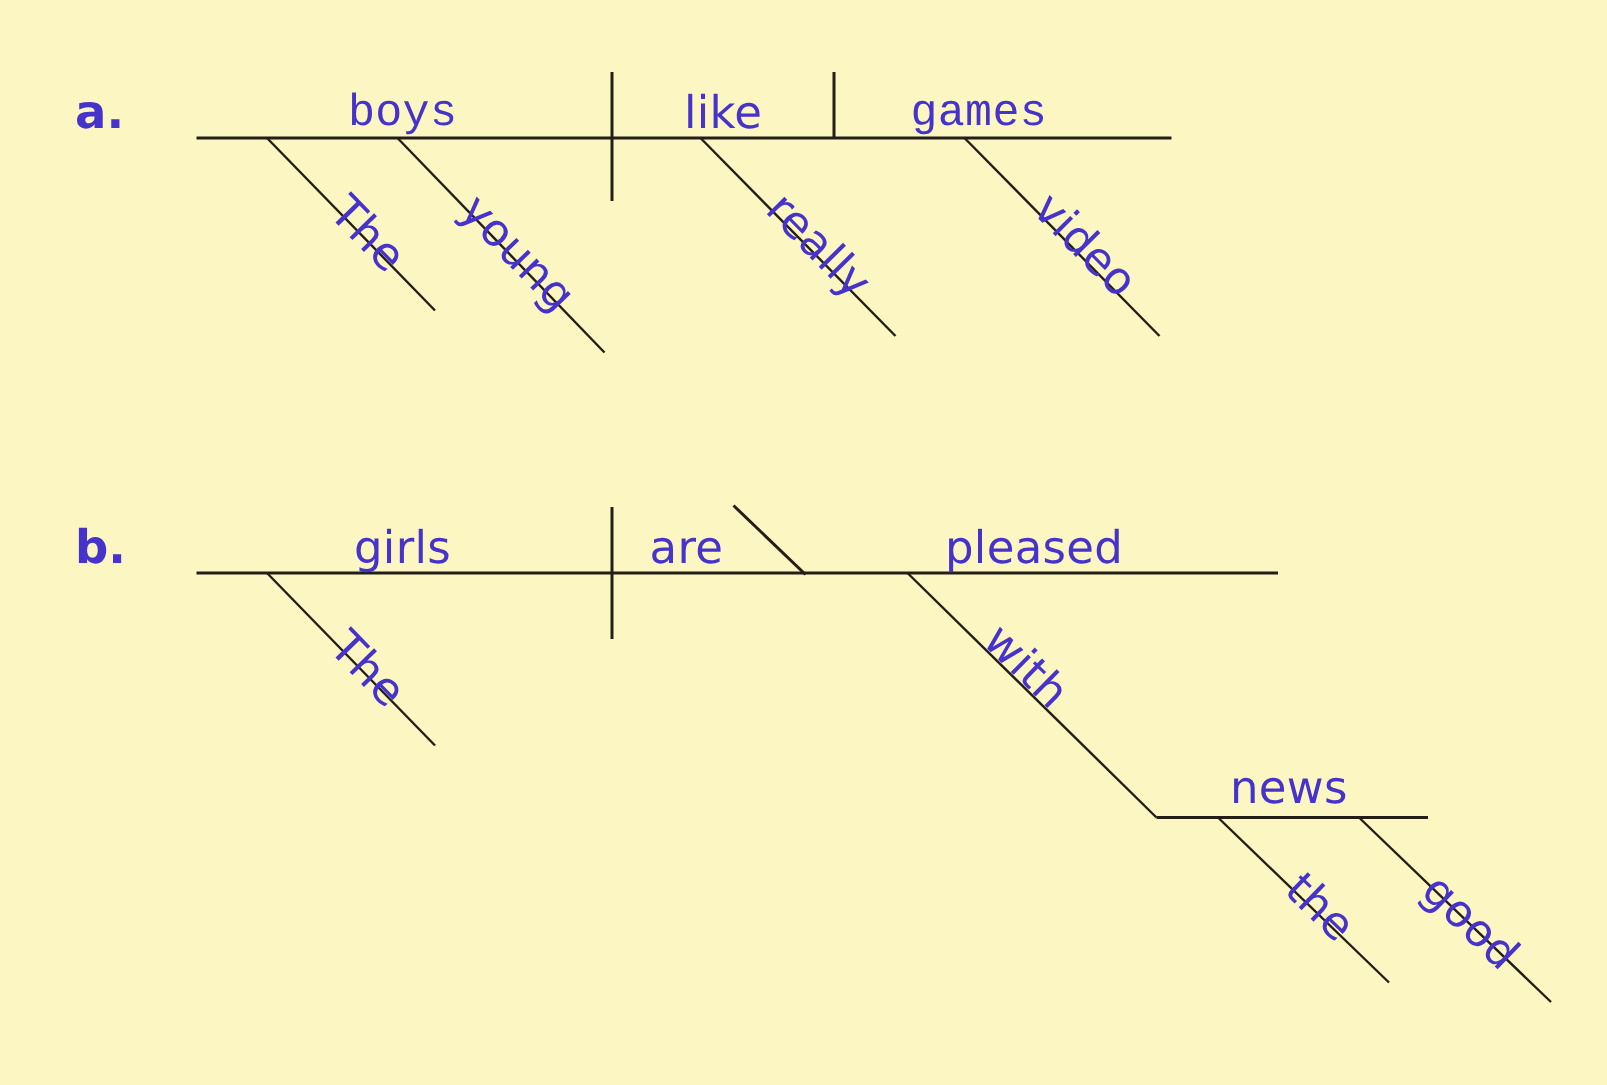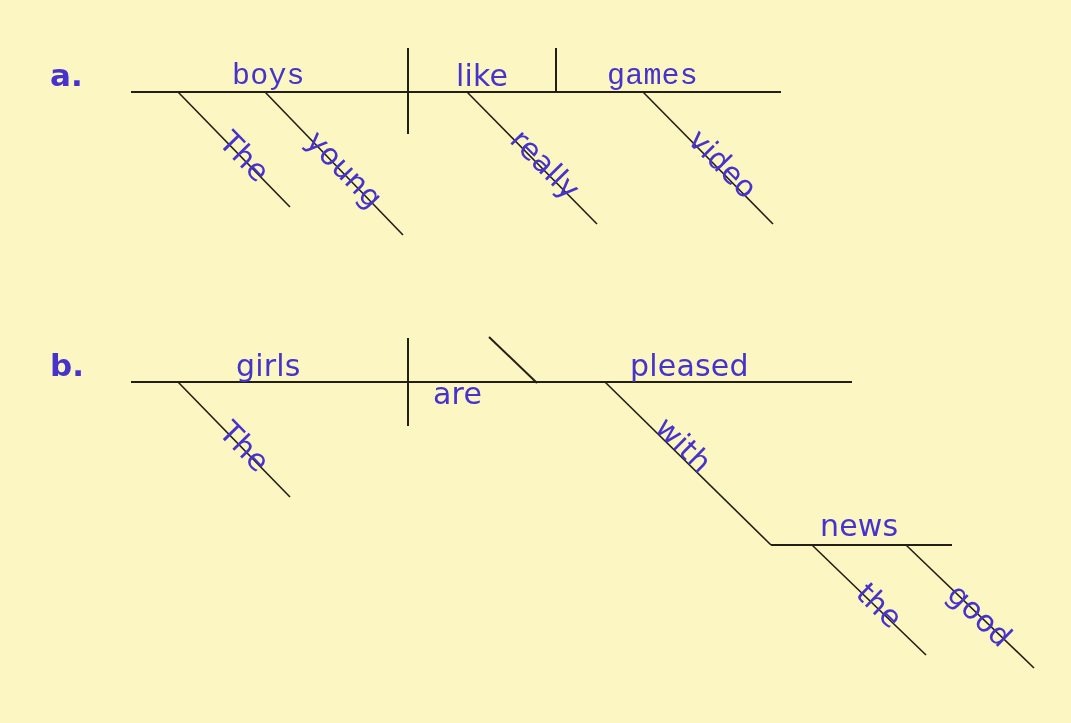--- a/index.html
+++ b/index.html
@@ -109,21 +109,21 @@
   <div class="word" style="left:607px; top:61px;font-family:Liberation Mono, monospace;">games</div>
 
   <div class="word slanted" style="left:214px; top:117px; transform: rotate(45.8deg);">The</div>
   <div class="word slanted" style="left:301px; top:116px; transform: rotate(46deg);">young</div>
   <div class="word slanted" style="left:505px; top:115px; transform: rotate(45.4deg);">really</div>
   <div class="word slanted" style="left:683px; top:115px; transform: rotate(45.4deg);">video</div>
 
   <div class="item-label" style="left:50px; top:350px;">b.</div>
 
   <div class="word" style="left:236px; top:351px;">girls</div>
-  <div class="word" style="left:433px; top:351px;margin-top:28px;">are</div>
+  <div class="word" style="left:433px; top:351px;">are</div>
   <div class="word" style="left:590px; top:351px;margin-left:40px;">pleased</div>
 
   <div class="word slanted" style="left:214px; top:407px; transform: rotate(45.8deg);">The</div>
   <div class="word slanted" style="left:650px; top:403px; transform: rotate(44.5deg);">with</div>
 
   <div class="word" style="left:820px; top:511px;">news</div>
 
   <div class="word slanted" style="left:851px; top:569px; transform: rotate(44deg);">the</div>
   <div class="word slanted" style="left:942px; top:570px; transform: rotate(44deg);">good</div>
 

